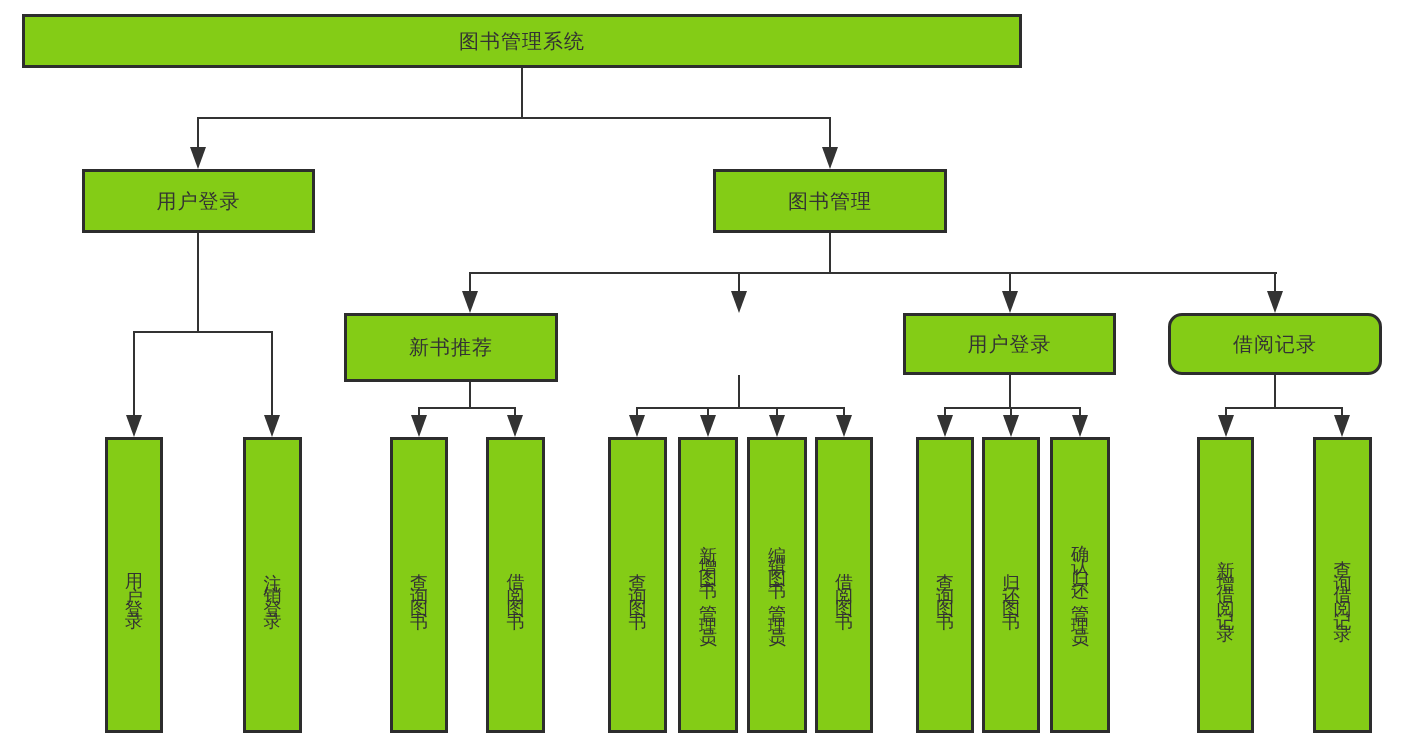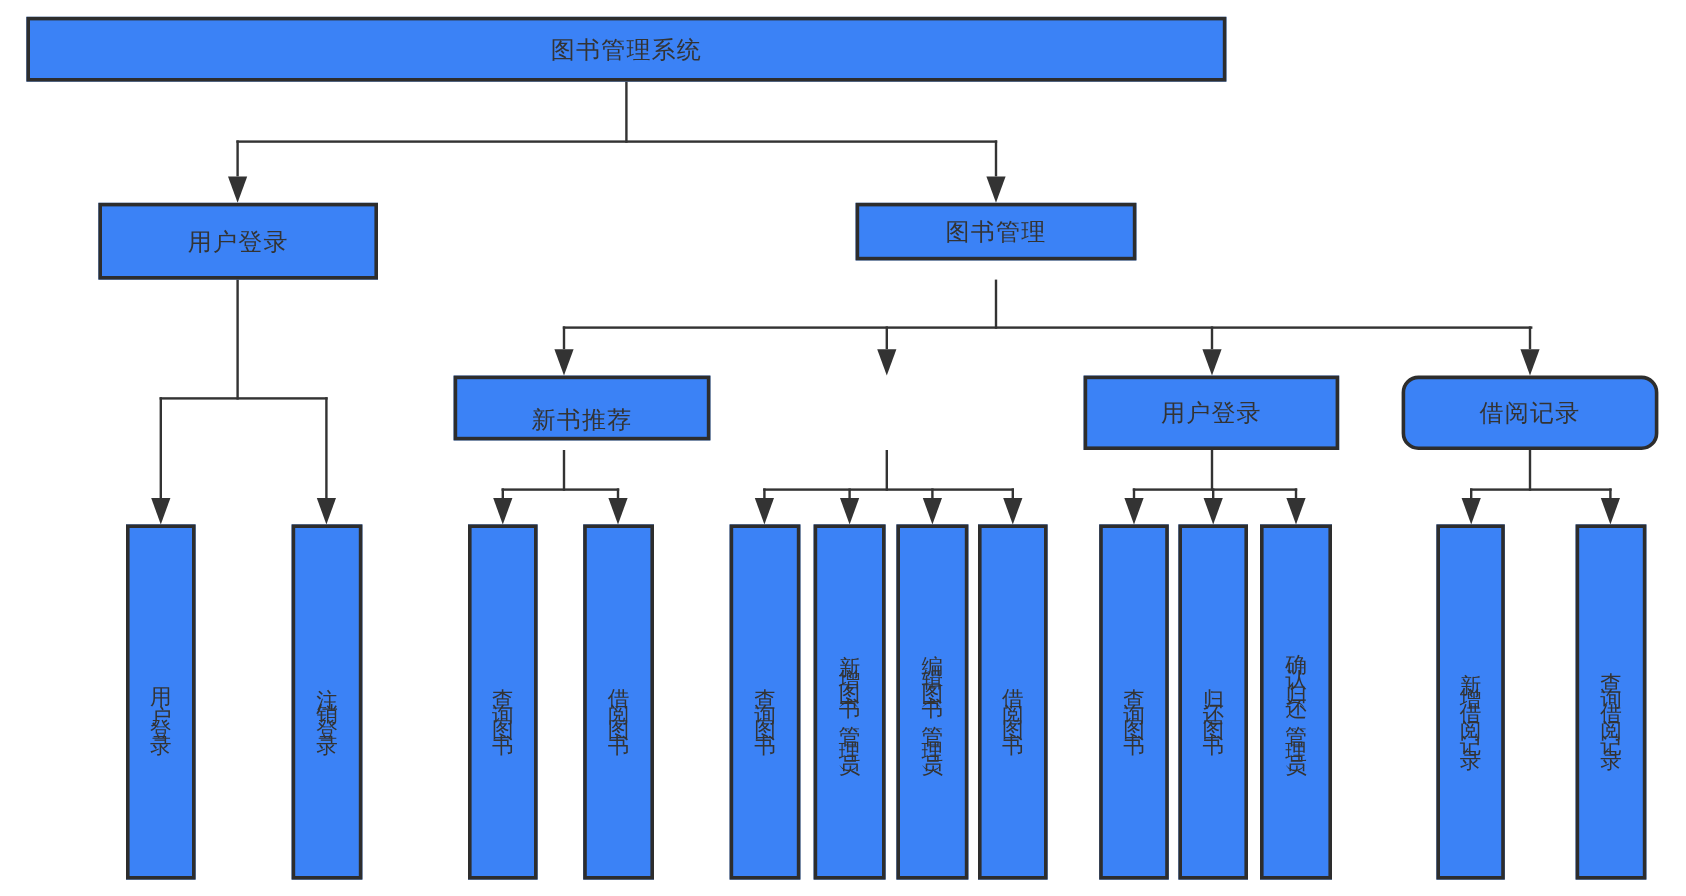--- a/index.html
+++ b/index.html
@@ -21,21 +21,21 @@
   .a {
     position: absolute; width: 0; height: 0; z-index: 1;
     border-left: 8px solid transparent;
     border-right: 8px solid transparent;
     border-top: 22px solid #333333;
   }
   
   .box {
     position: absolute;
     box-sizing: border-box;
-    background: #3b82f6;
+    background: #84cc16;
     border: 3px solid #2d2d2d;
     display: flex;
     align-items: center;
     justify-content: center;
     color: #333333;
     z-index: 2;
   }
   .hlabel {
     font-size: 20px;
     letter-spacing: 1px;
@@ -128,25 +128,25 @@
   <div class="v" style="left:1341px; top:407px; height:8px;"></div>
   <div class="a" style="left:1334px; top:415px;"></div>
 
   <div class="box" style="left:22px; top:14px; width:1000px; height:54px;">
     <span class="hlabel">图书管理系统</span>
   </div>
 
   <div class="box" style="left:82px; top:169px; width:233px; height:64px;">
     <span class="hlabel">用户登录</span>
   </div>
-  <div class="box" style="left:713px; top:169px; width:234px; height:48px;">
+  <div class="box" style="left:713px; top:169px; width:234px; height:64px;">
     <span class="hlabel">图书管理</span>
   </div>
 
-  <div class="box" style="left:378px; top:313px; width:214px; height:54px;align-items:flex-end;">
+  <div class="box" style="left:344px; top:313px; width:214px; height:69px;">
     <span class="hlabel">新书推荐</span>
   </div>
   <div class="box" style="left:903px; top:313px; width:213px; height:62px;">
     <span class="hlabel">用户登录</span>
   </div>
   <div class="box" style="left:1168px; top:313px; width:214px; height:62px;border-radius:14px;">
     <span class="hlabel">借阅记录</span>
   </div>
 
   <div class="box" style="left:105px; top:437px; width:58px; height:296px;">

